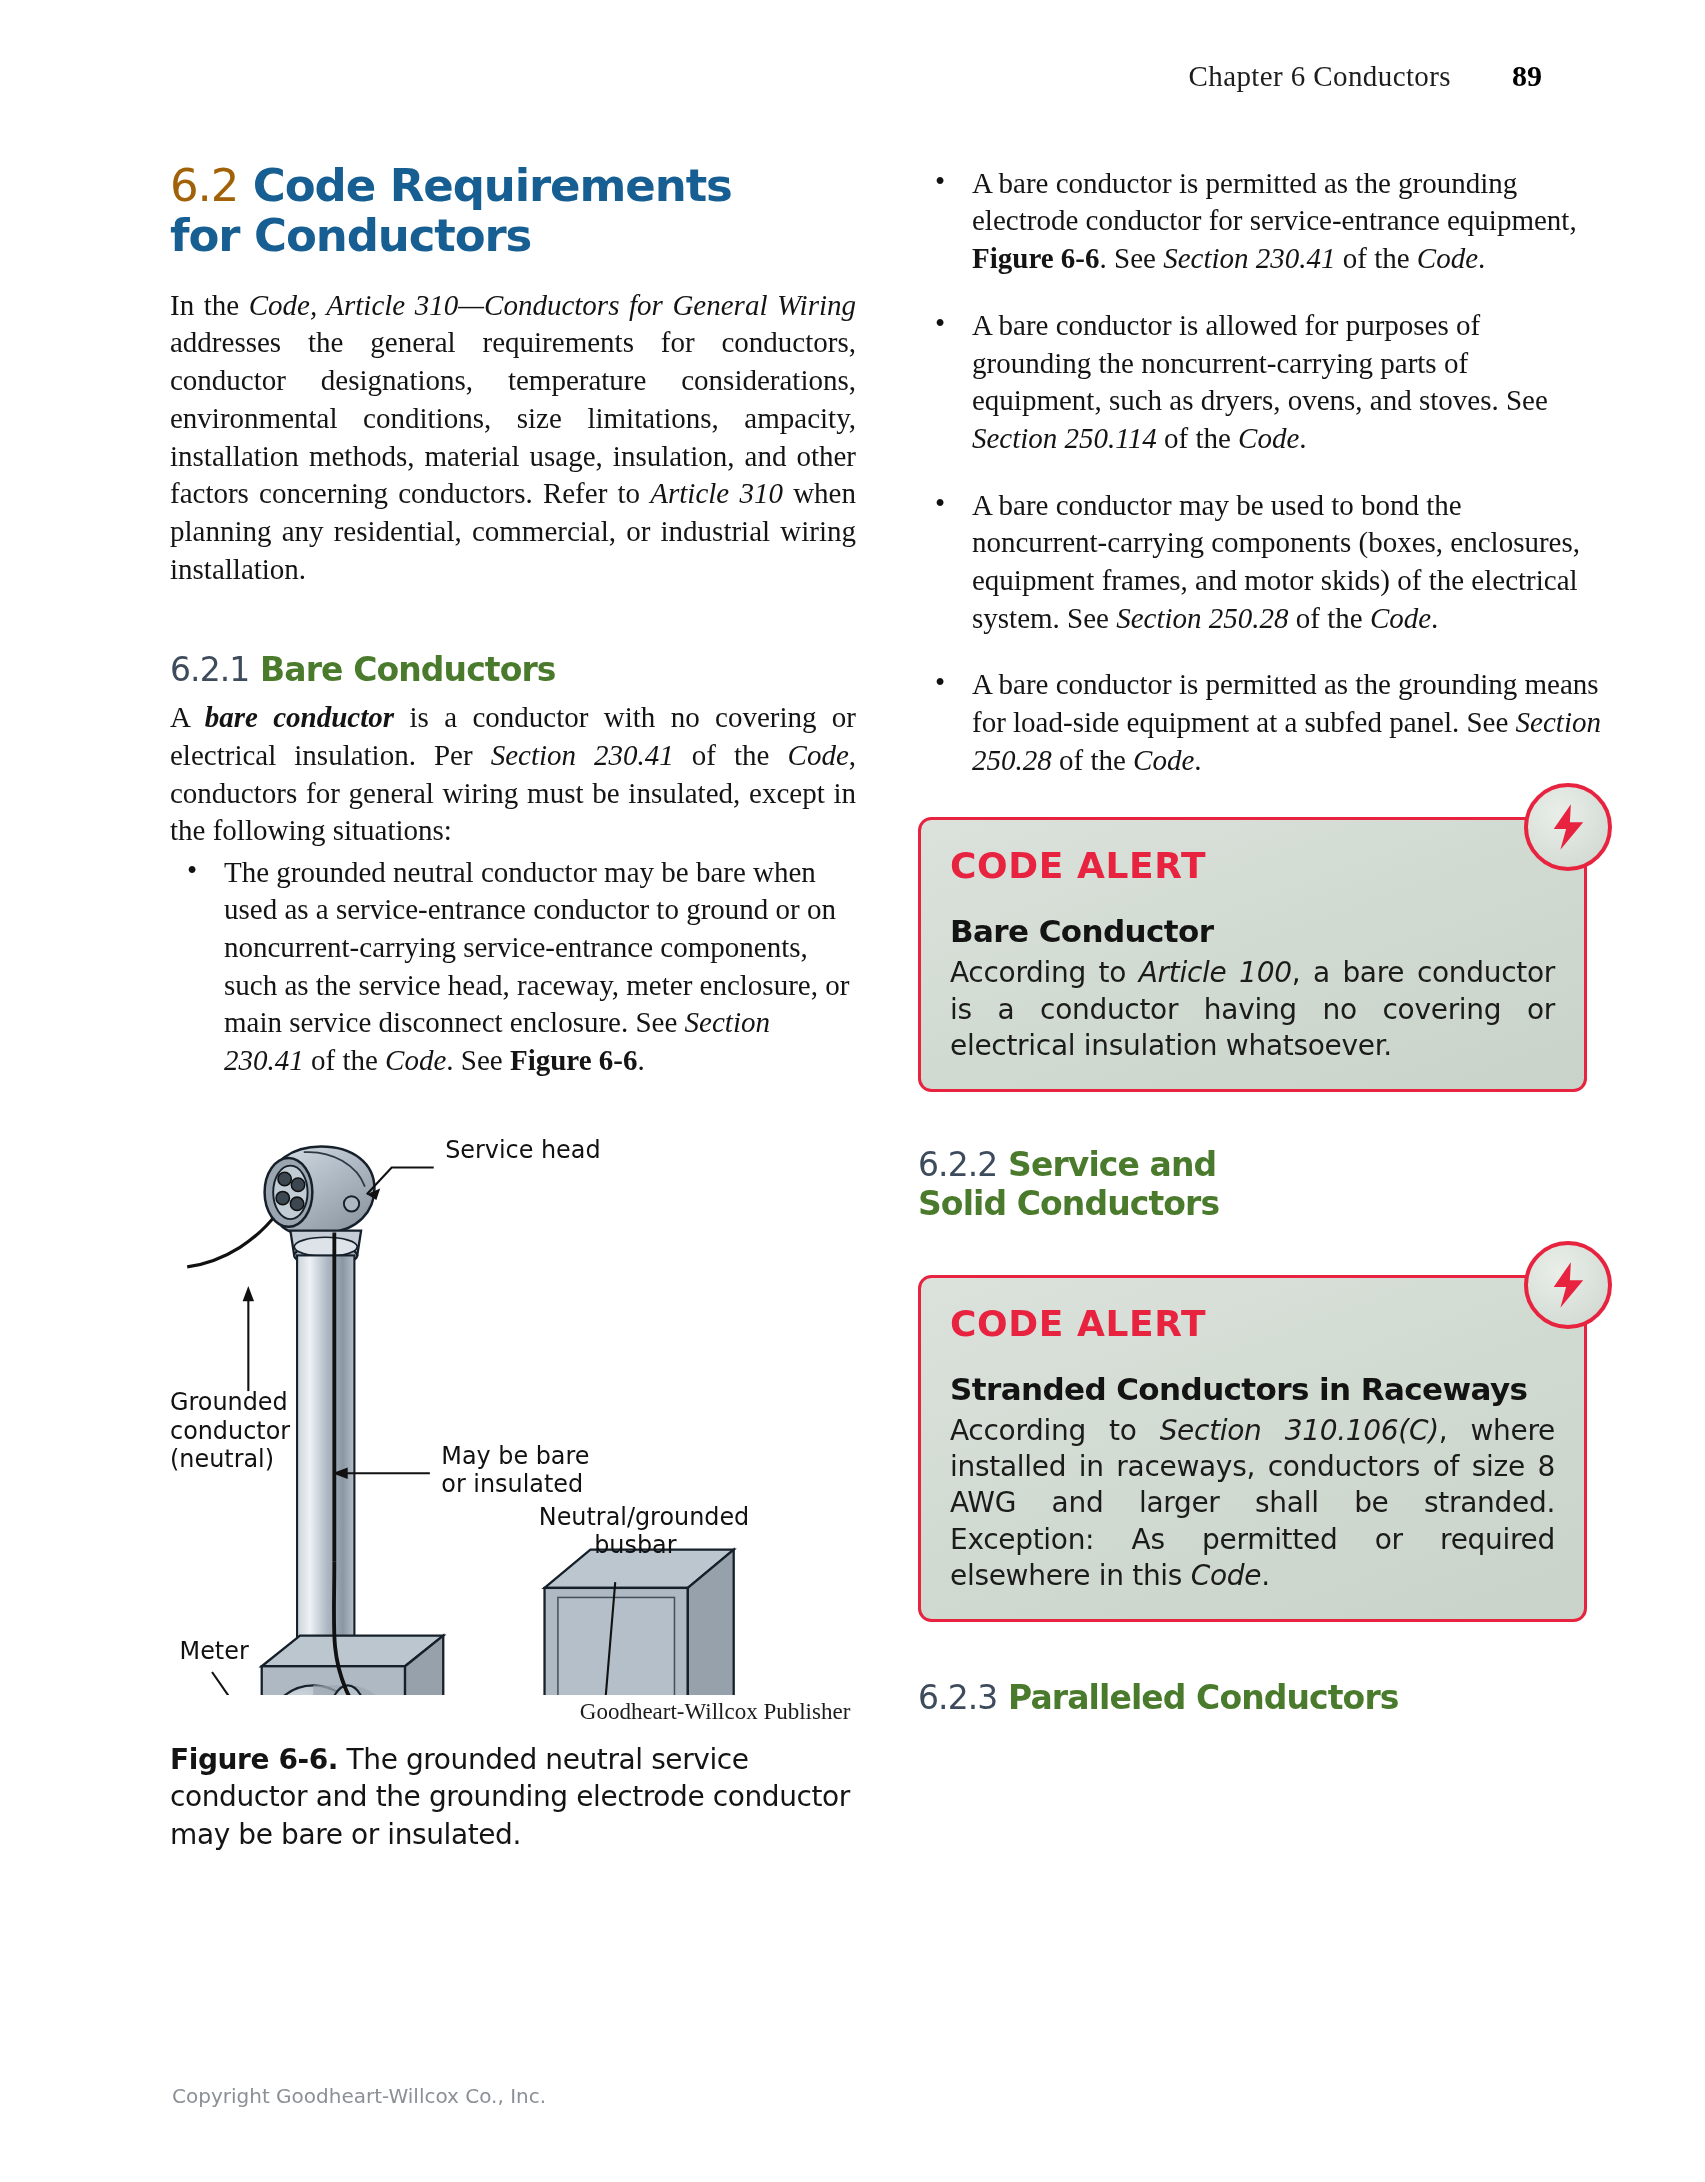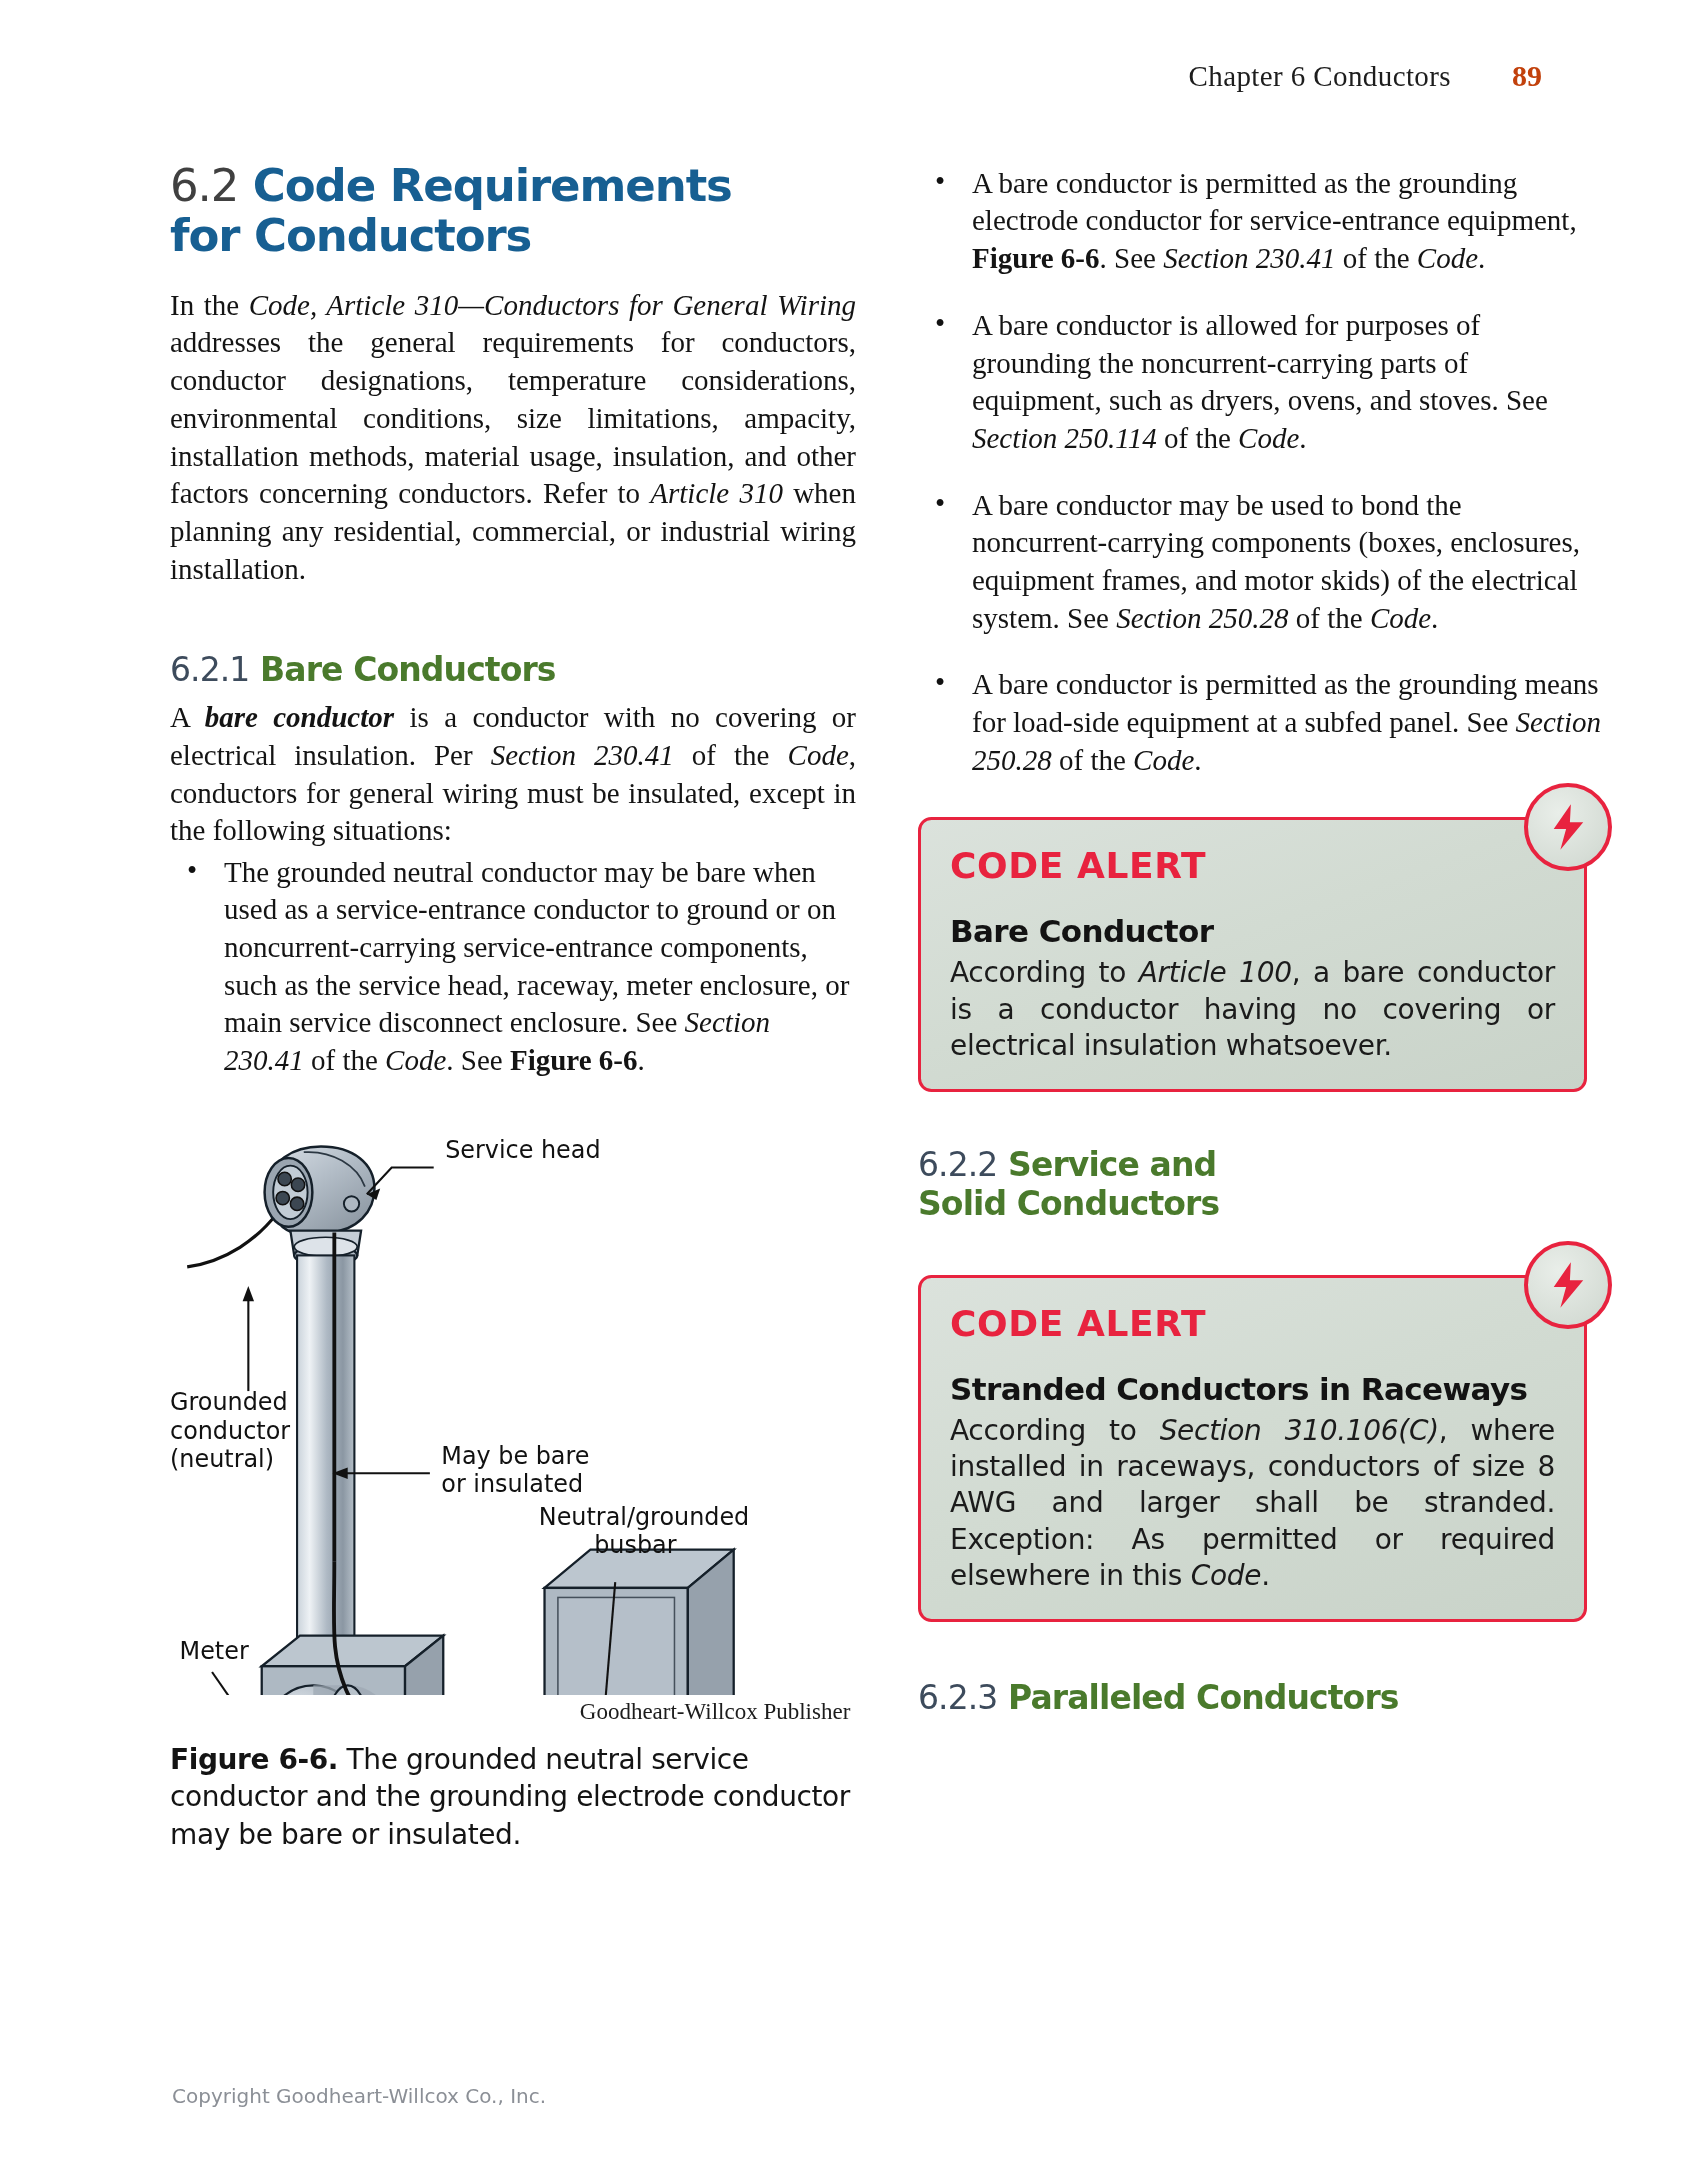--- a/index.html
+++ b/index.html
@@ -34,21 +34,21 @@
     font-family: "Liberation Serif", serif;
   }
   .runhead-title {
     font-size: 29px;
     letter-spacing: 0.4px;
     color: #1d1d1d;
   }
   .runhead-page {
     font-size: 30px;
     font-weight: bold;
-    color: #c2410c;
+    color: #000000;
   }
 
   
   .col-left {
     position: absolute;
     left: 170px;
     top: 161px;
     width: 686px;
   }
   .col-right {
@@ -61,21 +61,21 @@
   
   h1.sec-head {
     margin: 0 0 25px 0;
     font-family: "DejaVu Sans", sans-serif;
     font-size: 45px;
     font-weight: bold;
     line-height: 1.12;
     letter-spacing: -1.1px;
   }
   h1.sec-head .num {
-    color: #404040;
+    color: #a16207;
     font-weight: normal;
   }
   h1.sec-head .ttl {
     color: #175f92;
   }
 
   h2.sub-head {
     margin: 0 0 9.6px 0;
     font-family: "DejaVu Sans", sans-serif;
     font-size: 33px;

